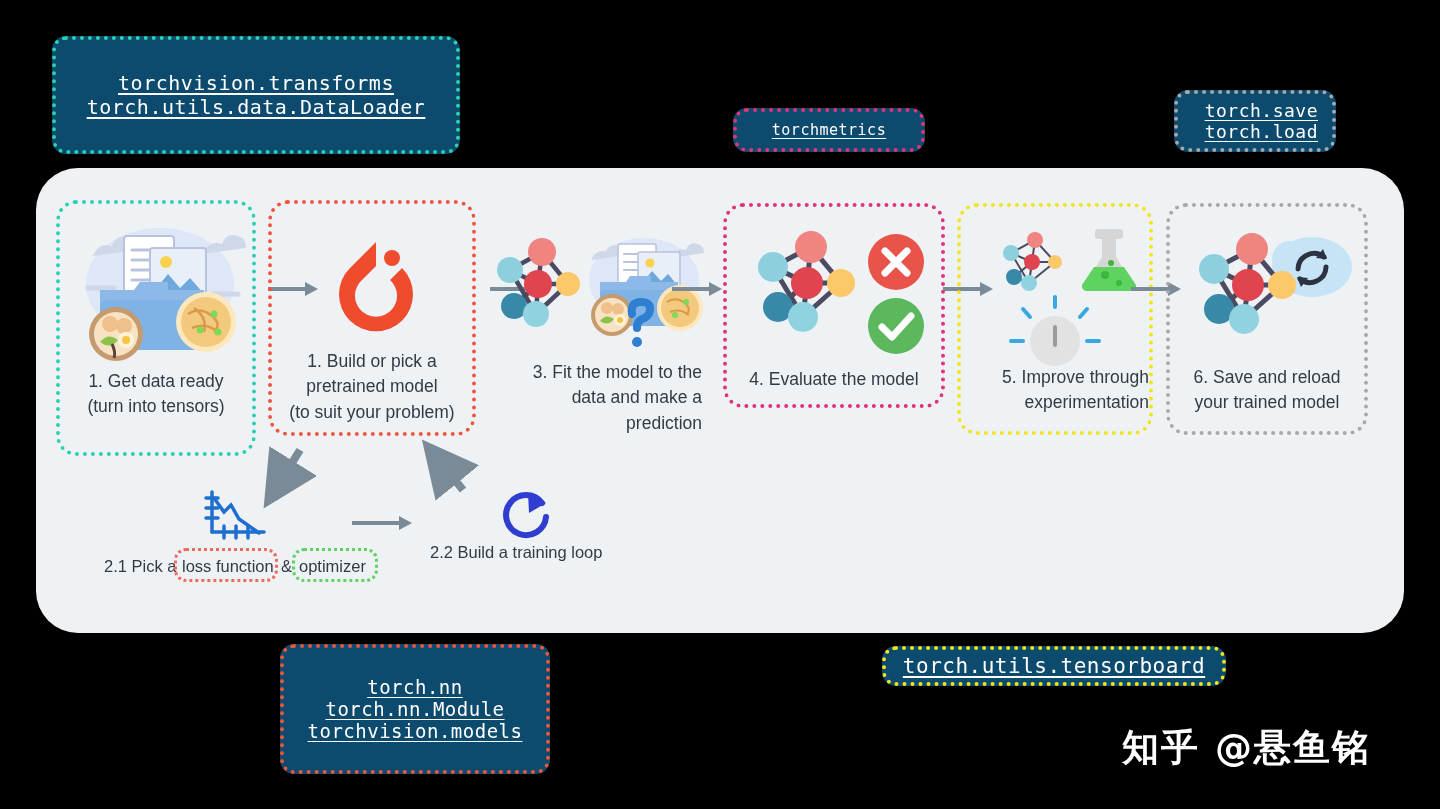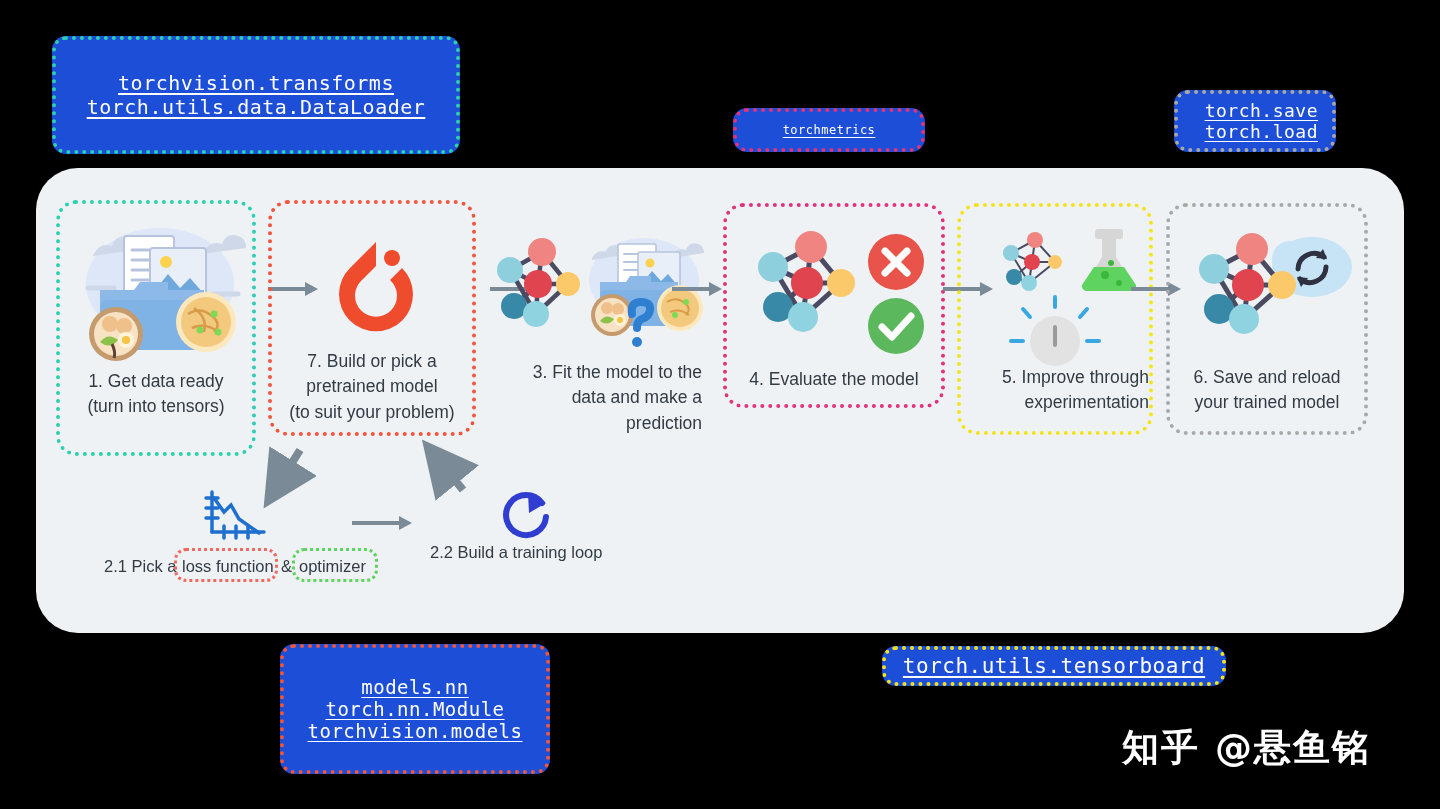--- a/index.html
+++ b/index.html
@@ -7,21 +7,21 @@
     width:1440px;height:809px;background:#000;overflow:hidden;
     font-family:"Liberation Sans", sans-serif;position:relative;
   }
   .stage{position:absolute;inset:0;}
   .abs{position:absolute;}
 
   
   .codebox{
     position:absolute;border-style:dotted;border-width:4px;border-radius:14px;
     display:flex;flex-direction:column;align-items:center;justify-content:center;
-    background:#1d4ed8;box-sizing:border-box;padding:6px 14px;
+    background:#0c4a6e;box-sizing:border-box;padding:6px 14px;
   }
   .codebox .line{
     font-family:"DejaVu Sans Mono","Liberation Mono",monospace;
     color:#ffffff;text-decoration:underline;text-underline-offset:3px;
     white-space:nowrap;letter-spacing:0.5px;
   }
 
   
   .panel{
     position:absolute;left:36px;top:168px;width:1368px;height:465px;
@@ -65,31 +65,31 @@
 <body>
 
 <div class="stage">
 
   <div class="codebox" style="left:52px;top:36px;width:408px;height:118px;border-color:#2ad1b0;">
     <div class="line" style="font-size:20px;">torchvision.transforms</div>
     <div class="line" style="font-size:20px;">torch.utils.data.DataLoader</div>
   </div>
 
   <div class="codebox" style="left:733px;top:108px;width:192px;height:44px;border-color:#e0337d;">
-    <div class="line" style="font-size:12px;text-align:center;">torchmetrics</div>
+    <div class="line" style="font-size:15px;text-align:center;">torchmetrics</div>
   </div>
 
   <div class="codebox" style="left:1174px;top:90px;width:162px;height:62px;border-color:#a8a8a8;align-items:flex-end;">
     <div class="line" style="font-size:18px;">torch.save</div>
     <div class="line" style="font-size:18px;">torch.load</div>
   </div>
 
 
   <div class="codebox" style="left:280px;top:644px;width:270px;height:130px;border-color:#f1563c;">
-    <div class="line" style="font-size:19px;">models.nn</div>
+    <div class="line" style="font-size:19px;">torch.nn</div>
     <div class="line" style="font-size:19px;">torch.nn.Module</div>
     <div class="line" style="font-size:19px;">torchvision.models</div>
   </div>
 
   <div class="codebox" style="left:882px;top:646px;width:344px;height:40px;border-color:#f3e41a;">
     <div class="line" style="font-size:21px;">torch.utils.tensorboard</div>
   </div>
 
   <svg class="abs" style="left:0;top:0;width:1440px;height:809px;">
     <defs>
@@ -166,21 +166,21 @@
   <div class="garrow" style="left:268px;top:284px;width:50px;">
     <div class="shaft" style="width:38px;"></div>
       <div class="head" style="left:37px;"></div>
   </div>
 
   <div class="step" style="left:268px;top:200px;width:208px;height:236px;border-color:#f1563c;">
     <svg class="abs" style="left:56px;top:30px;width:96px;height:112px;">
       <path d="M48 8 L22 34 a37 37 0 1 0 52 0 L62 46 a21 21 0 1 1 -28 0 L48 32 z" fill="#ee4c2c"></path>
       <circle cx="64" cy="24" r="8" fill="#ee4c2c"></circle>
     </svg>
-    <div class="step-label" style="top:145px;white-space:pre-line;">7. Build or pick a
+    <div class="step-label" style="top:145px;white-space:pre-line;">1. Build or pick a
 pretrained model
 (to suit your problem)</div>
   </div>
 
   <div class="garrow" style="left:490px;top:284px;width:50px;">
     <div class="shaft" style="width:38px;"></div>
       <div class="head" style="left:37px;"></div>
   </div>
 
   <div class="abs" style="left:490px;top:200px;width:212px;height:250px;">

